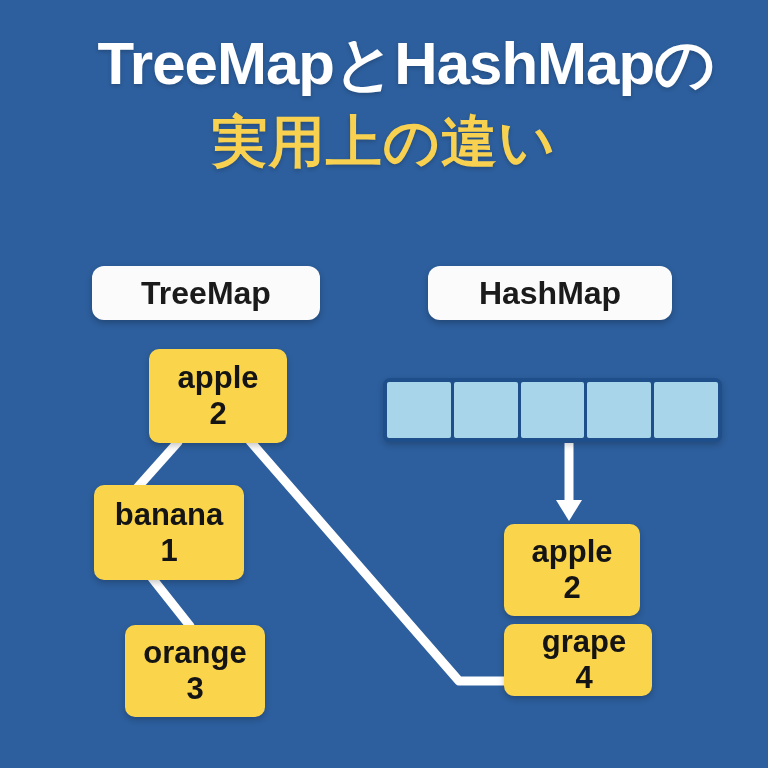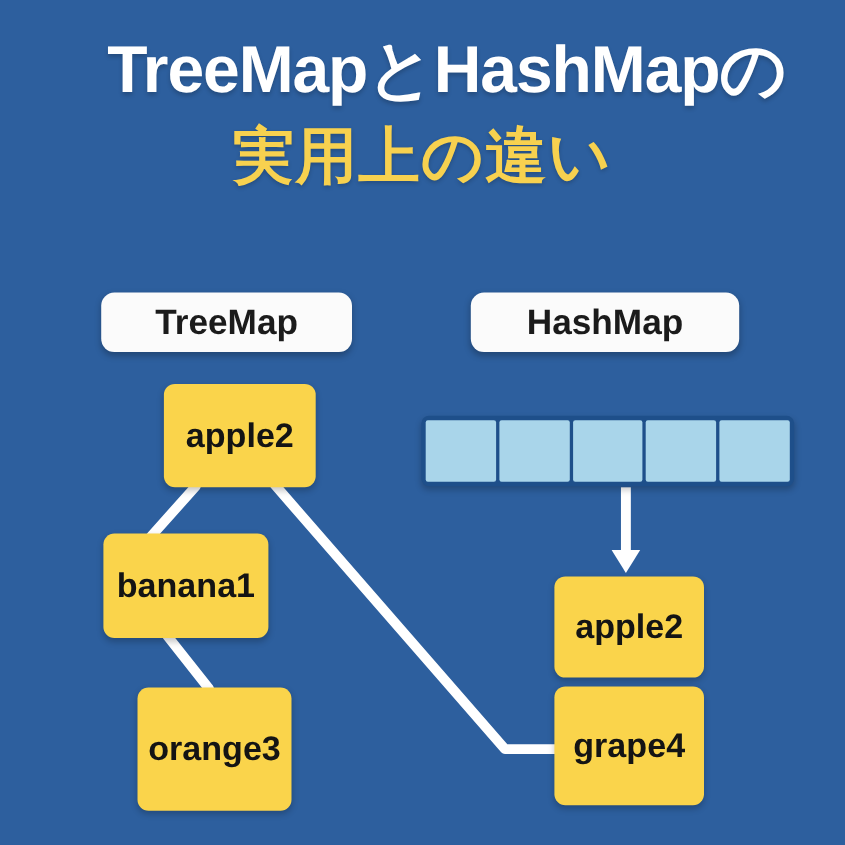--- a/index.html
+++ b/index.html
@@ -76,42 +76,42 @@
     pointer-events: none;
   }
 
   
   .node {
     position: absolute;
     background: #fad44b;
     border-radius: 10px;
     color: #141414;
     display: flex;
-    flex-direction: row;
+    flex-direction: column;
     align-items: center;
     justify-content: center;
     box-shadow: 0 3px 6px rgba(0,0,0,0.22);
     z-index: 3;
   }
   .node .key {
     font-size: 31px;
     font-weight: bold;
     line-height: 36px;
   }
   .node .val {
     font-size: 31px;
     font-weight: bold;
     line-height: 36px;
   }
 
   #node-apple   { left: 149px; top: 349px; width: 138px; height: 94px; }
   #node-banana  { left:  58px; top: 485px; width: 150px; height: 95px; margin-left: 36px; }
-  #node-orange  { left: 125px; top: 625px; width: 140px; height: 112px; }
+  #node-orange  { left: 125px; top: 625px; width: 140px; height: 92px; }
   #node-h-apple { left: 504px; top: 524px; width: 136px; height: 92px; }
-  #node-h-grape { left: 504px; top: 624px; width: 136px; height: 108px; }
+  #node-h-grape { left: 504px; top: 624px; width: 136px; height: 72px; padding-left: 12px; }
 
   
   #bucket-array {
     position: absolute;
     left: 383px;
     top: 378px;
     width: 339px;
     height: 64px;
     background: #1e4f8a;
     border-radius: 7px;

